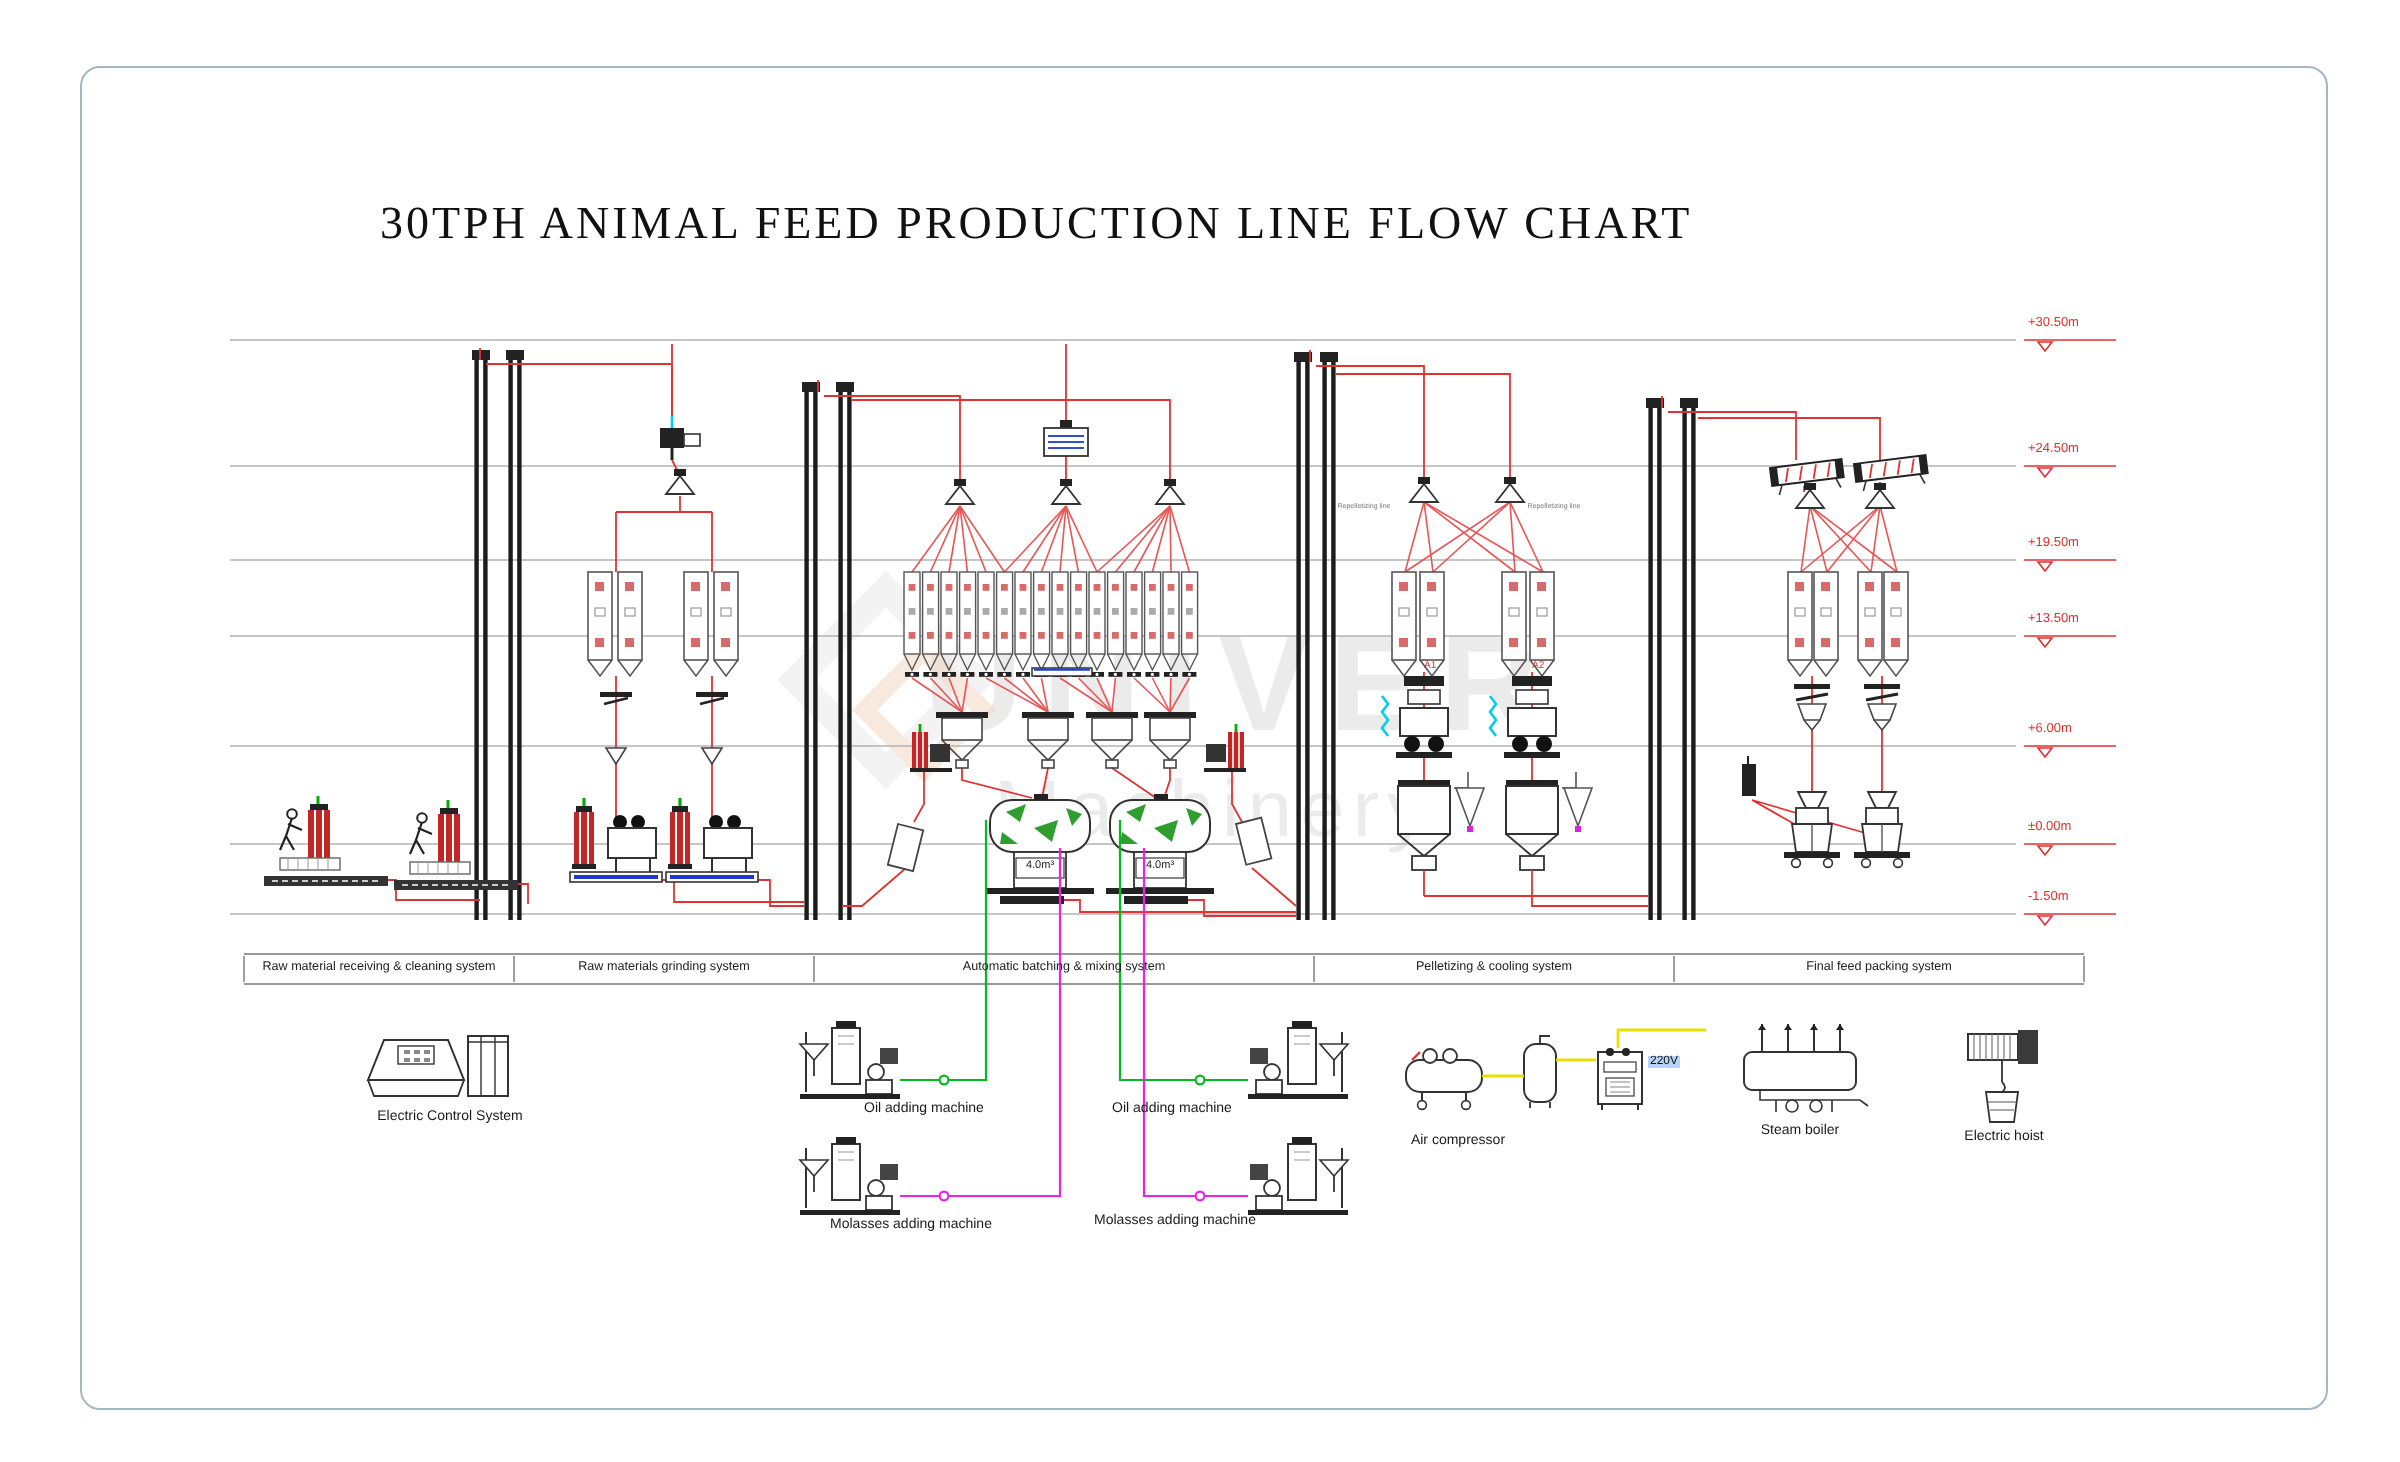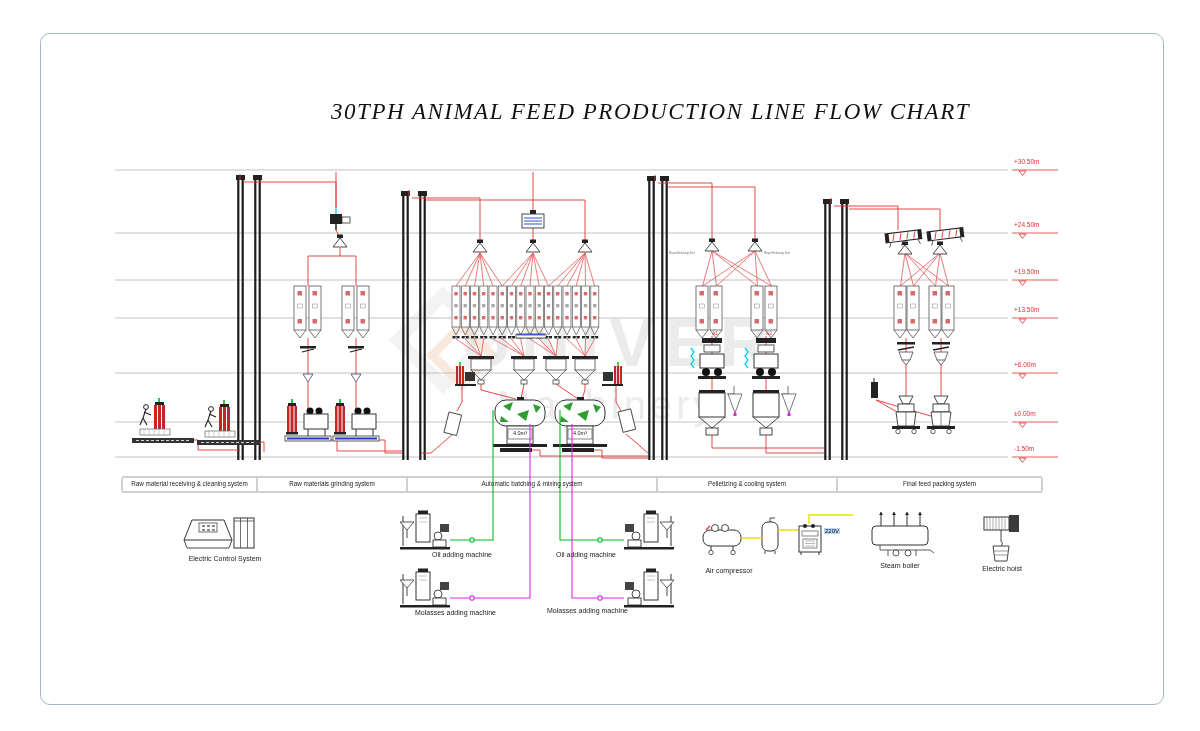--- a/index.html
+++ b/index.html
@@ -1,22 +1,22 @@
 <!DOCTYPE html>
 <html><head>
 <meta charset="utf-8">
 <style>
   html,body{margin:0;padding:0;background:#fff;}
   #stage{position:relative;width:1200px;height:731px;background:#fff;overflow:hidden;
          font-family:"Liberation Sans",sans-serif;}
   #frame{position:absolute;left:40px;top:33px;width:1122px;height:670px;
          border:1px solid #a3b7c4;border-radius:10px;}
   .abs{position:absolute;}
-  #title{left:190px;top:99px;width:780px;text-align:right;
-         font-family:"Liberation Serif",serif;font-size:23px;letter-spacing:1.5px;color:#111;font-style:italic;}
+  #title{left:190px;top:99px;width:780px;text-align:left;
+         font-family:"Liberation Serif",serif;font-size:23px;letter-spacing:1.5px;color:#111;}
   .lbl{position:absolute;text-align:center;color:#1a1a1a;font-size:7px;line-height:1.1;}
   .sec{position:absolute;text-align:center;color:#222;font-size:6.3px;top:480px;}
   .elev{position:absolute;color:#e03030;font-size:6.5px;text-align:left;width:48px;left:1014px;}
   .tiny-red{position:absolute;color:#e03030;font-size:5px;}
   .note{position:absolute;color:#777;font-size:3.5px;line-height:1.15;text-align:center;width:28px;}
   #wm-brand{left:462px;top:303px;font-size:68px;font-weight:bold;letter-spacing:10px;
             color:#dcdcdc;opacity:.55;}
   #wm-sub{left:497px;top:383px;font-size:40px;letter-spacing:4px;color:#d9d9d9;opacity:.5;}
   #v220{left:824px;top:528px;font-size:6px;background:#b8d4f4;color:#111;padding:0 1px;}
   .cap{position:absolute;font-size:5.5px;color:#222;width:24px;text-align:center;}

